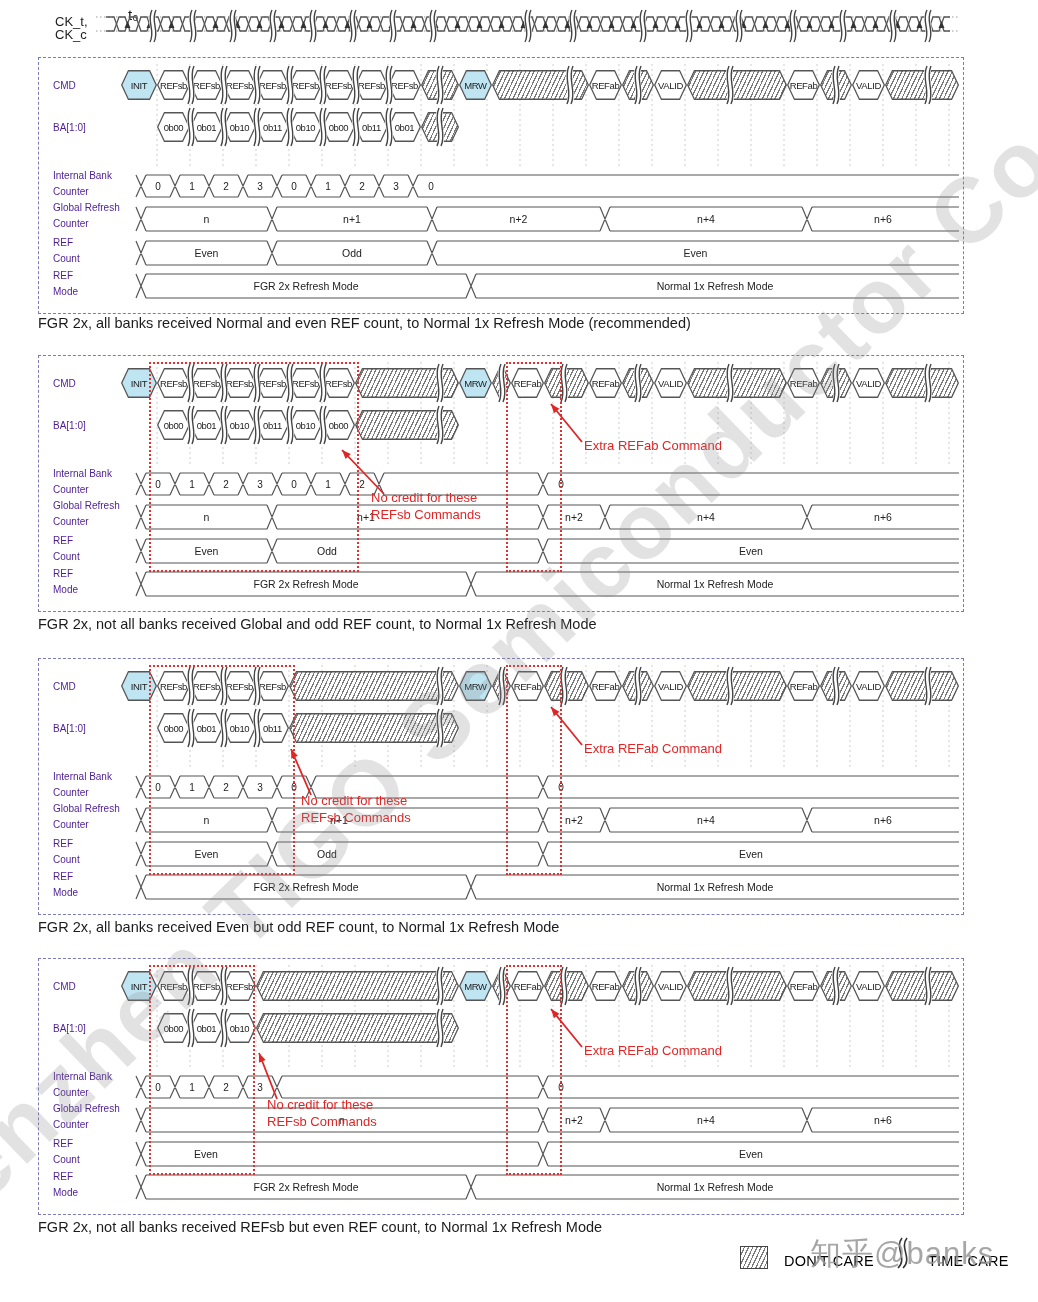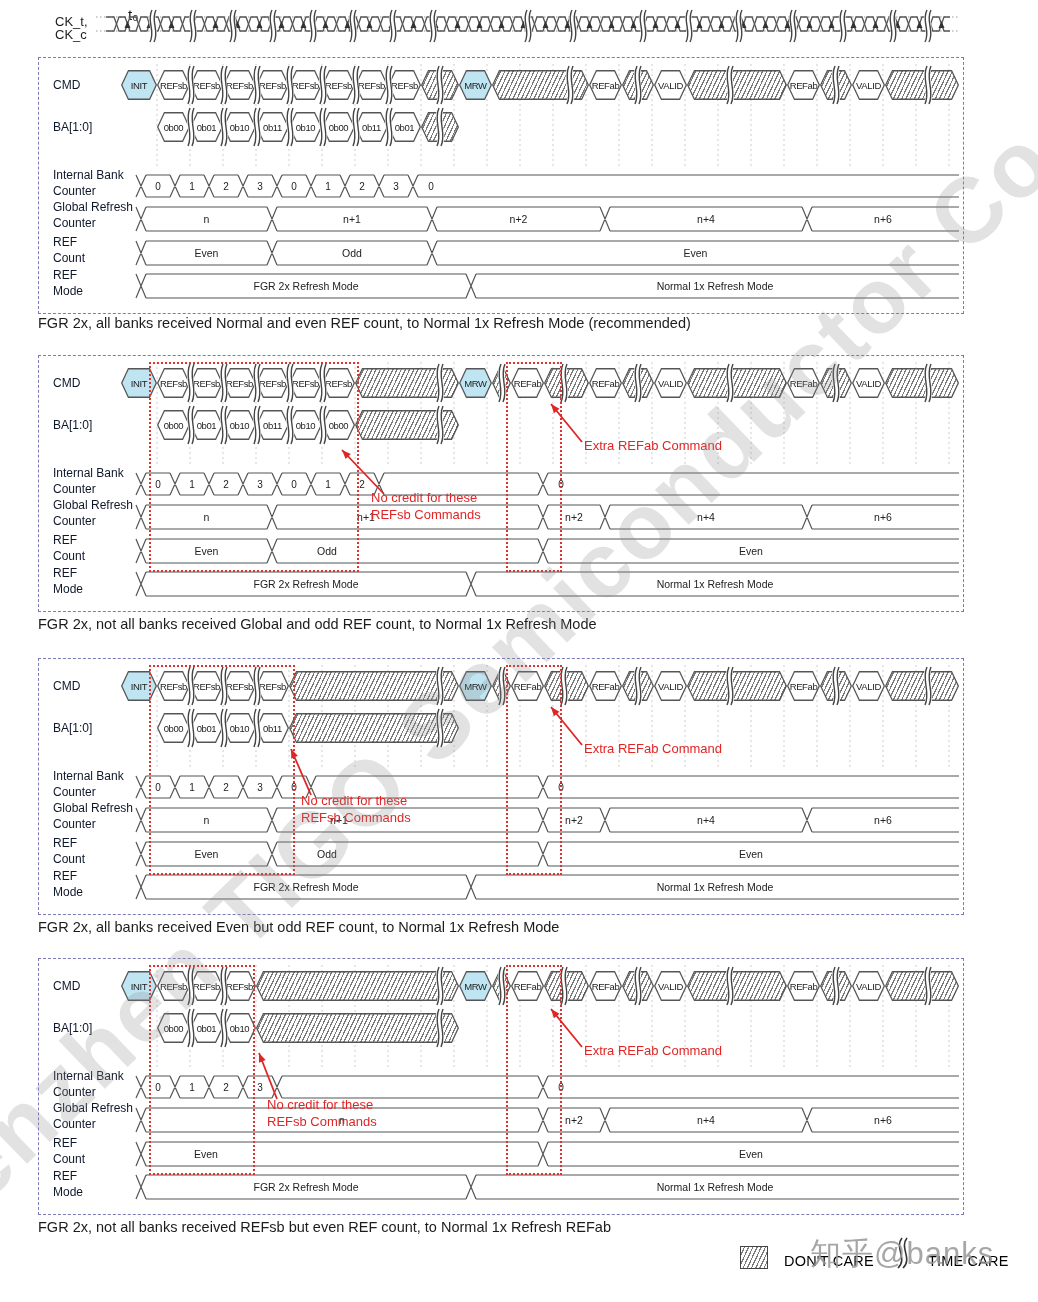--- a/index.html
+++ b/index.html
@@ -1,21 +1,21 @@
 <!DOCTYPE html>
 <html><head>
 <meta charset="utf-8">
 <style>
   html,body{margin:0;padding:0}
   body{width:1038px;height:1302px;position:relative;background:#fff;overflow:hidden;
        font-family:"Liberation Sans",sans-serif;color:#222}
   .panel{position:absolute;left:38px;width:924px;height:255px;border:1.5px dashed #7a7ab8;background:#fff}
   .wave{position:absolute;left:0;top:0;width:100%;height:100%}
   .caption{position:absolute;left:38px;font-size:14.5px;color:#1c1c1c}
-  .rlabel{position:absolute;left:14px;font-size:12px;line-height:15.5px;color:#0f172a;white-space:nowrap}
+  .rlabel{position:absolute;left:14px;font-size:10px;line-height:15.5px;color:#4c1d95;white-space:nowrap}
   .rlabel span{display:block}
   .clk-label{position:absolute;font-size:13px;line-height:13px;color:#1c1c1c}
   .t0{position:absolute;font-size:15px;color:#1c1c1c}
   .hex{position:absolute}
   .hex .o{position:absolute;left:0;top:0;right:0;bottom:0;background:#555;
           clip-path:polygon(7px 0,calc(100% - 7px) 0,100% 50%,calc(100% - 7px) 100%,7px 100%,0 50%)}
   .hex .i{position:absolute;left:1.4px;top:1.4px;right:1.4px;bottom:1.4px;background:#fff;
           clip-path:polygon(6.3px 0,calc(100% - 6.3px) 0,100% 50%,calc(100% - 6.3px) 100%,6.3px 100%,0 50%);
           display:flex;align-items:center;justify-content:center;font-size:9.5px;letter-spacing:-0.4px;
           color:#222;white-space:nowrap;overflow:visible}
@@ -1255,21 +1255,21 @@
     </div>
     <div class="rlabel" style="top: 210px;">
       <span>REF</span>
       <span>Mode</span>
     </div>
   </div>
 
 <div class="caption" style="top:315px">FGR 2x, all banks received Normal and even REF count, to Normal 1x Refresh Mode (recommended)</div>
 <div class="caption" style="top:616px">FGR 2x, not all banks received Global and odd REF count, to Normal 1x Refresh Mode</div>
 <div class="caption" style="top:919px">FGR 2x, all banks received Even but odd REF count, to Normal 1x Refresh Mode</div>
-<div class="caption" style="top:1219px">FGR 2x, not all banks received REFsb but even REF count, to Normal 1x Refresh REFab</div>
+<div class="caption" style="top:1219px">FGR 2x, not all banks received REFsb but even REF count, to Normal 1x Refresh Mode</div>
 
 <div class="legend-row" style="left:740px;top:1237px">
   <div class="legend-hatch"></div>
   <div class="legend-text">DON'T CARE</div>
   <svg width="22" height="32" style="overflow:visible">
     <path d="M12 1 C4 11 18 21 8 31" stroke="#333" stroke-width="1.6" fill="none"></path>
     <path d="M17 1 C9 11 23 21 13 31" stroke="#333" stroke-width="1.6" fill="none"></path>
   </svg>
   <div class="legend-text">TIME CARE</div>
 </div>

